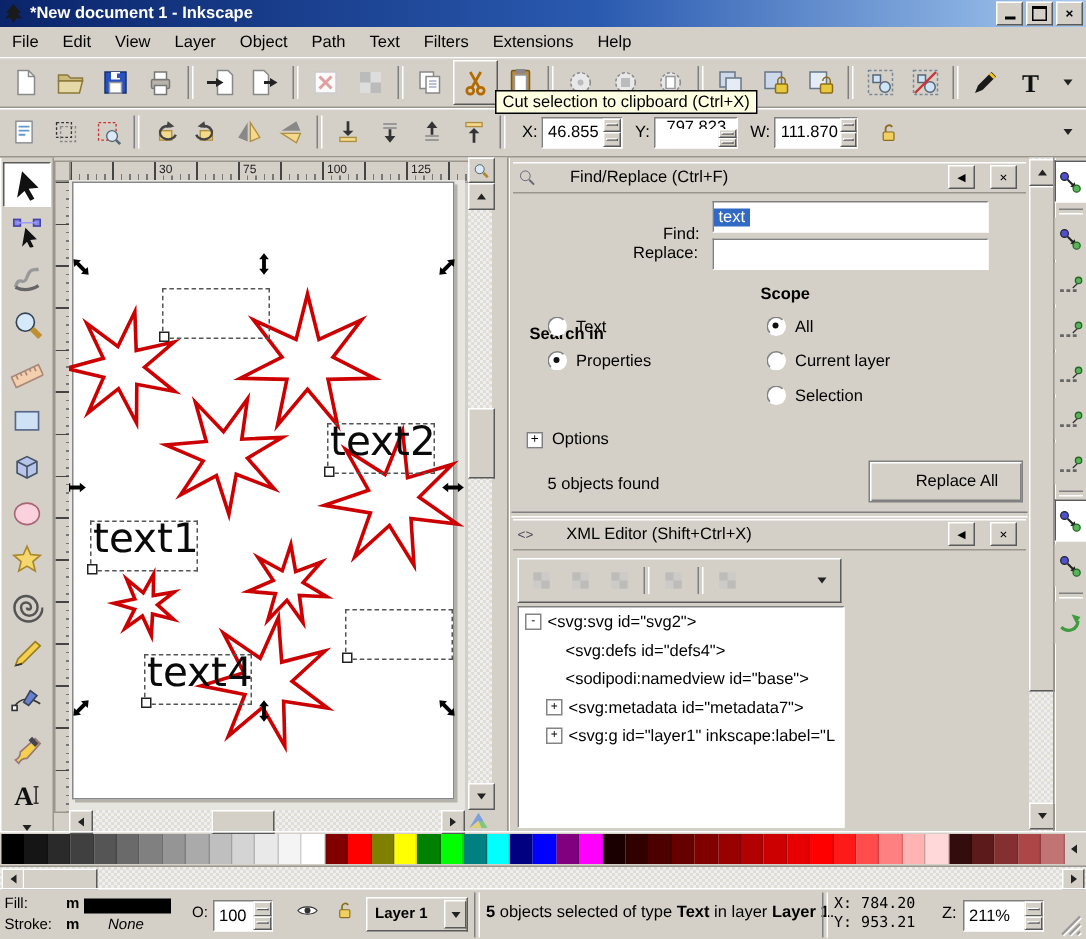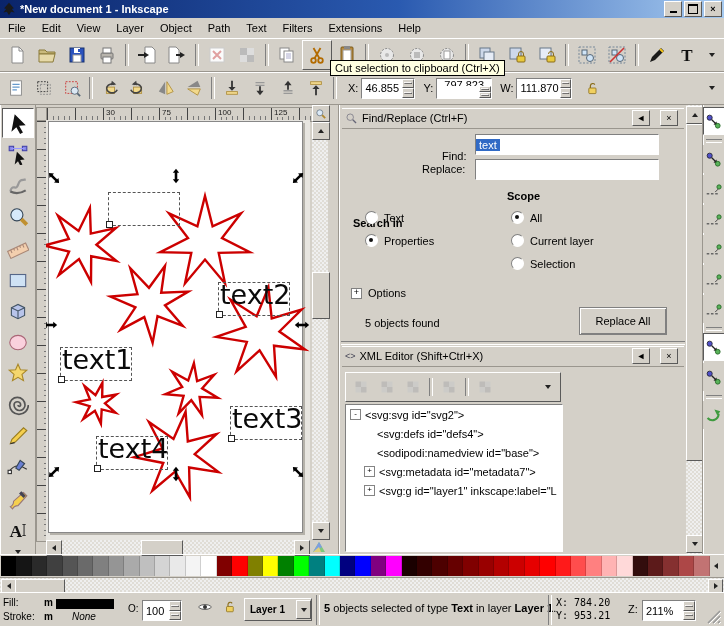--- a/index.html
+++ b/index.html
@@ -57,21 +57,21 @@
   .canvas-text span{position:absolute;left:1px;top:-4px;font-family:"DejaVu Sans",sans-serif;font-size:27px;color:#0a0a0a;letter-spacing:0;}
   .corner-sq{position:absolute;left:-3px;bottom:-3px;width:5px;height:5px;background:#fff;border:1px solid #222;}
   .handle{position:absolute;width:16px;height:16px;}
   
   .sb-track{background:repeating-conic-gradient(#efefef 0 25%,#e0ddd6 0 50%) 0 0/4px 4px;}
   .sbtn{background:#d4d0c8;border:1px solid;border-color:#fff #5a5a5a #5a5a5a #fff;display:flex;align-items:center;justify-content:center;}
   .thumb{background:#d4d0c8;border:1px solid;border-color:#fff #5a5a5a #5a5a5a #fff;}
   
   #dock{left:338px;top:105px;width:348px;height:449px;border-left:1px solid #9a968e;box-shadow:inset 1px 0 0 #fff;}
   .panel-header{position:absolute;height:20px;display:flex;align-items:center;border-bottom:1px solid #9a968e;box-shadow:inset 0 1px 0 #fff;}
-  .panel-title{margin-left:4px;font-size:11px;}
+  .panel-title{margin-left:22px;font-size:11px;}
   .panel-btn{width:16px;height:14px;font-size:9px;display:flex;align-items:center;justify-content:center;}
   .bold{font-weight:bold;}
   .radio{width:11px;height:11px;border-radius:50%;background:#fff;border:1px solid;border-color:#808080 #fff #fff #808080;position:relative;}
   .radio.sel::after{content:"";position:absolute;left:3px;top:3px;width:4px;height:4px;border-radius:50%;background:#111;}
   .radio-row{position:absolute;display:flex;align-items:center;gap:6px;}
   .pushbtn{position:absolute;background:#d4d0c8;border:1px solid #404040;box-shadow:inset 1px 1px 0 #fff,inset -1px -1px 0 #808080;
            display:flex;align-items:center;justify-content:center;font-size:11px;}
   .plusbox{width:9px;height:9px;border:1px solid #808080;background:#fff;font-size:9px;line-height:7px;text-align:center;}
   #tree{background:#fff;border:1px solid;border-color:#808080 #fff #fff #808080;font-size:11px;overflow:hidden;}
   .tree-row{display:flex;align-items:center;height:19px;white-space:nowrap;}
@@ -523,21 +523,20 @@
           </div>
           <div class="canvas-text" style="left: 172px; top: 162px; width: 70px; height: 32px;">
             <span>text2</span>
             <div class="corner-sq"></div>
           </div>
           <div class="canvas-text" style="left: 14px; top: 227px; width: 70px; height: 32px;">
             <span>text1</span>
             <div class="corner-sq"></div>
           </div>
           <div class="canvas-text" style="left: 184px; top: 286px; width: 70px; height: 32px;">
-            <span>text3</span>
             <div class="corner-sq"></div>
           </div>
           <div class="canvas-text" style="left: 50px; top: 316px; width: 70px; height: 32px;">
             <span>text4</span>
             <div class="corner-sq"></div>
           </div>
         </div>
       <div id="handles">
           <div class="handle" style="left: 0px; top: 50px;"><svg width="16" height="16" viewBox="0 0 20 20">
               <g transform="rotate(45 10 10)">
@@ -671,21 +670,21 @@
         <div class="radio-row" style="left: 172px; top: 152px;">
           <div class="radio"></div>
           <span>Selection</span>
         </div>
       </div>
     <div class="abs" style="left:12px;top:182px;display:flex;align-items:center;gap:6px;">
       <div class="plusbox">+</div>
       <span>Options</span>
     </div>
     <span class="abs" style="left:26px;top:212px;">5 objects found</span>
-    <div class="pushbtn" style="left:240px;top:202px;width:86px;height:26px;border-color:#808080;">
+    <div class="pushbtn" style="left:240px;top:202px;width:86px;height:26px;border-color:#808080;padding-left:15px;">
         <span>Replace All</span>
       </div>
     <div class="abs" style="left:2px;top:236px;width:344px;height:2px;border-top:1px solid #808080;border-bottom:1px solid #fff;"></div>
 
     <div class="panel-header" style="left:3px;top:241px;width:342px;">
       <span style="margin-left:3px;font-size:9px;color:#445;">&lt;&gt;</span>
       <span class="panel-title">XML Editor (Shift+Ctrl+X)</span>
       <div class="panel-btn raised" style="margin-left:auto;">
           <span>◄</span>
         </div>

